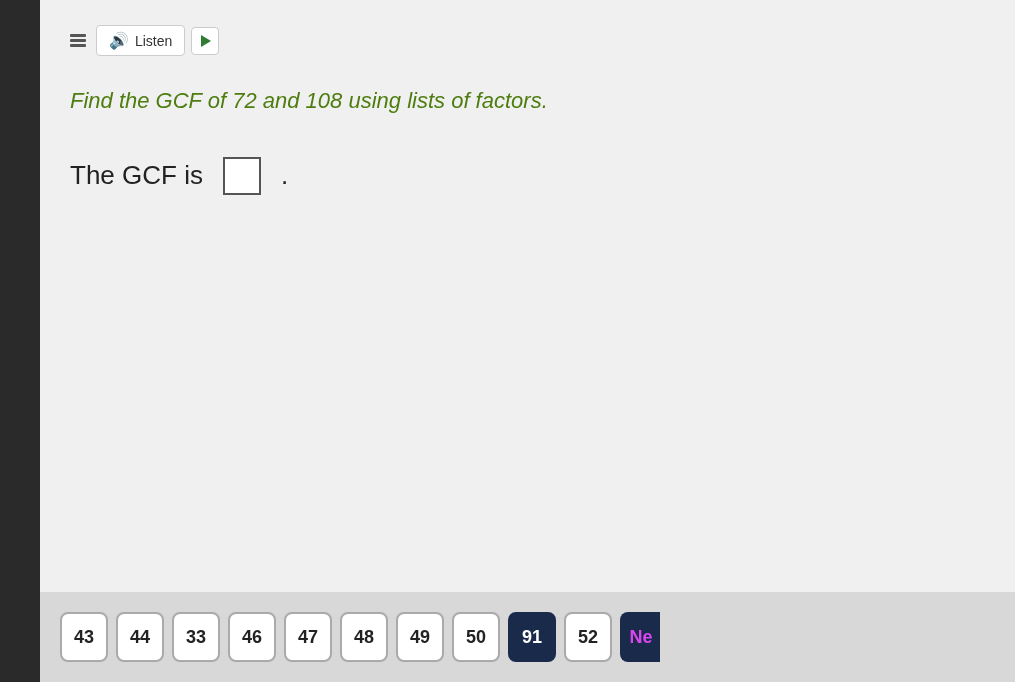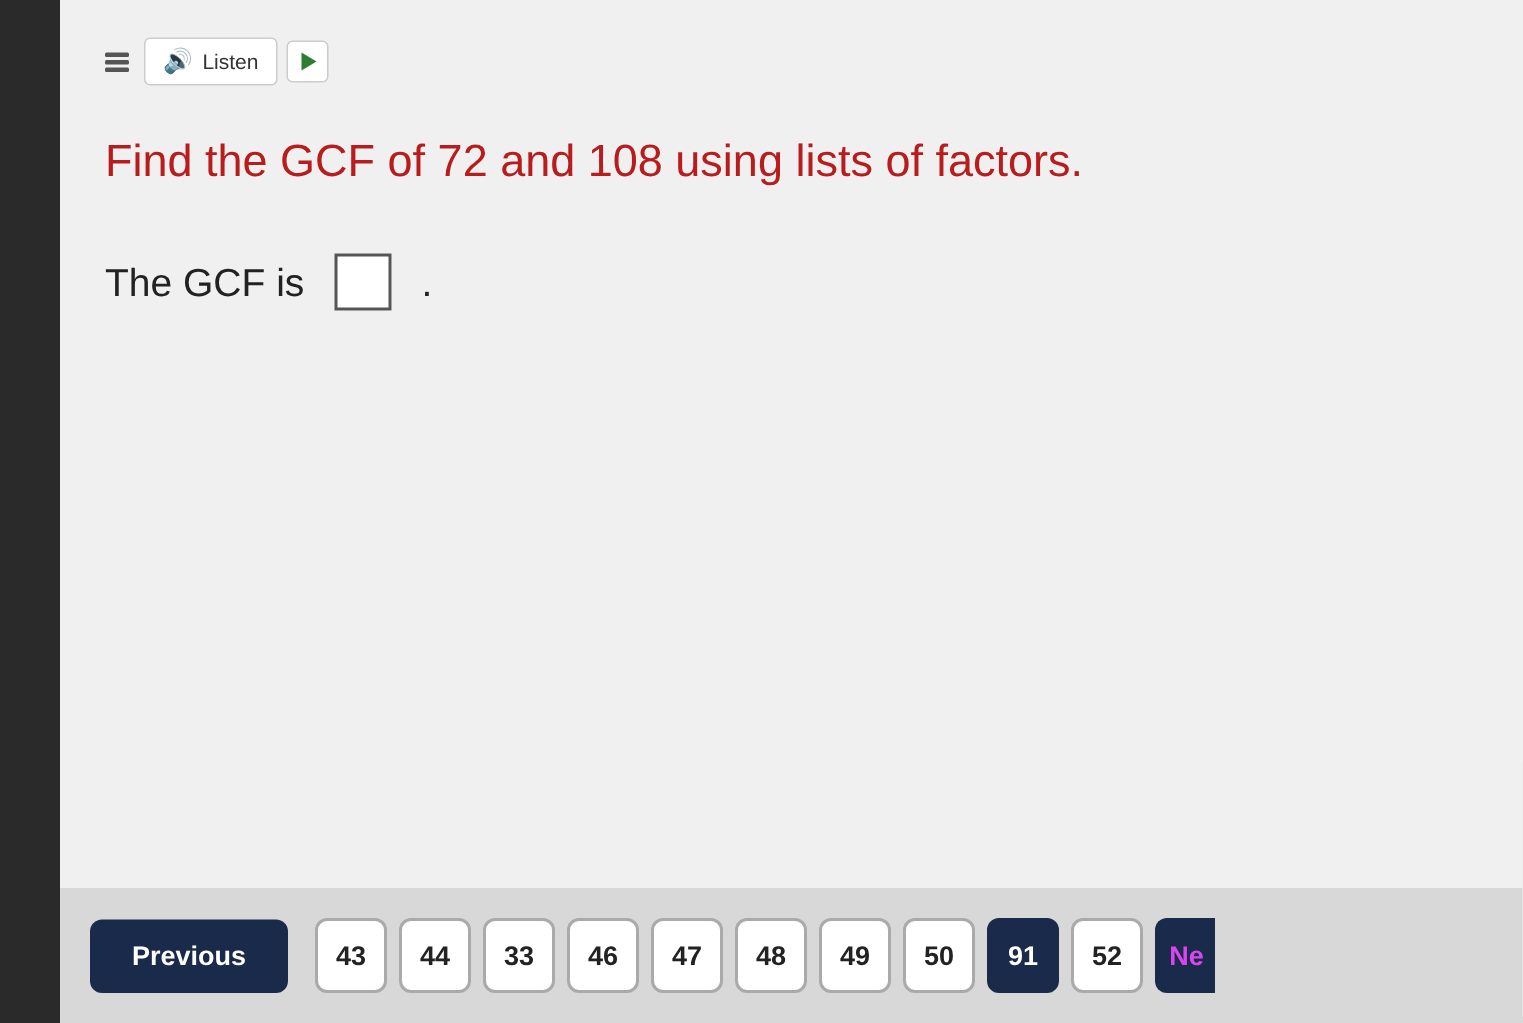--- a/index.html
+++ b/index.html
@@ -92,24 +92,25 @@
     .play-triangle {
       width: 0;
       height: 0;
       border-top: 6px solid transparent;
       border-bottom: 6px solid transparent;
       border-left: 10px solid #2e7d32;
       margin-left: 2px;
     }
 
     .question-text {
-      font-size: 30px;
-      color: #b91c1c;
+      font-size: 22px;
+      color: #4d7c0f;
       margin-bottom: 40px;
       line-height: 1.4;
+      font-style: italic;
     }
 
     .answer-row {
       display: flex;
       align-items: center;
       gap: 20px;
       font-size: 26px;
       color: #222;
     }
 
@@ -206,21 +207,20 @@
   <div class="answer-row">
     <span>The GCF is</span>
     <div class="answer-box"></div>
     <span class="period">.</span>
   </div>
 
 </div>
 
 <div class="bottom-nav">
 
-  <button class="prev-btn">Previous</button>
 
   <button class="page-btn">43</button>
   <button class="page-btn">44</button>
   <button class="page-btn">33</button>
   <button class="page-btn">46</button>
   <button class="page-btn">47</button>
   <button class="page-btn">48</button>
   <button class="page-btn">49</button>
   <button class="page-btn">50</button>
   <button class="page-btn active">91</button>

